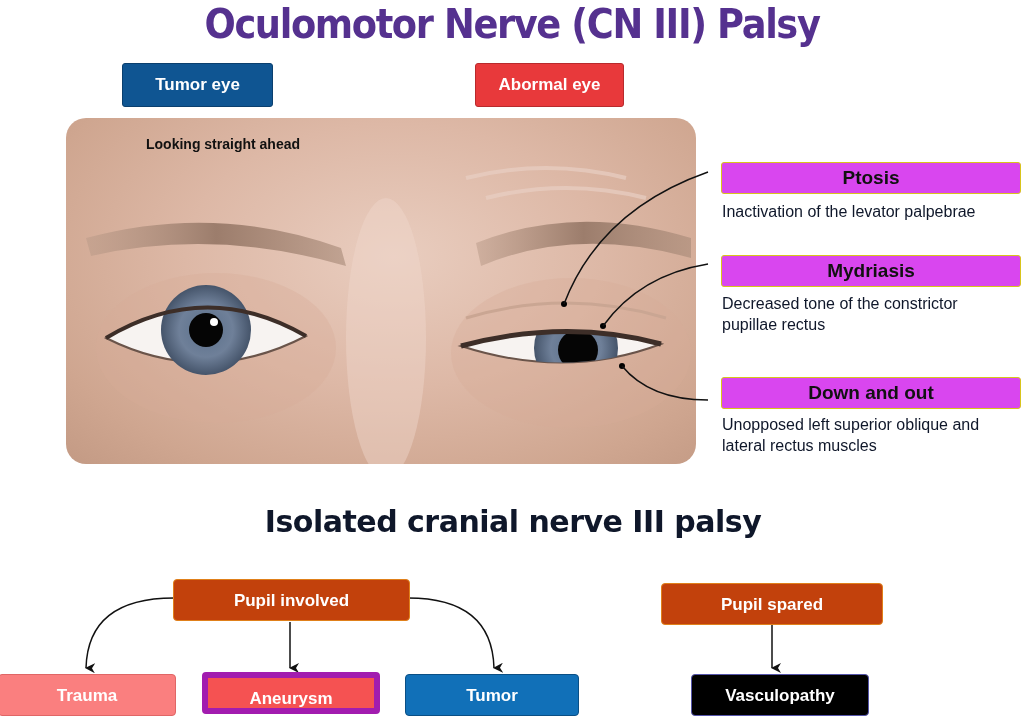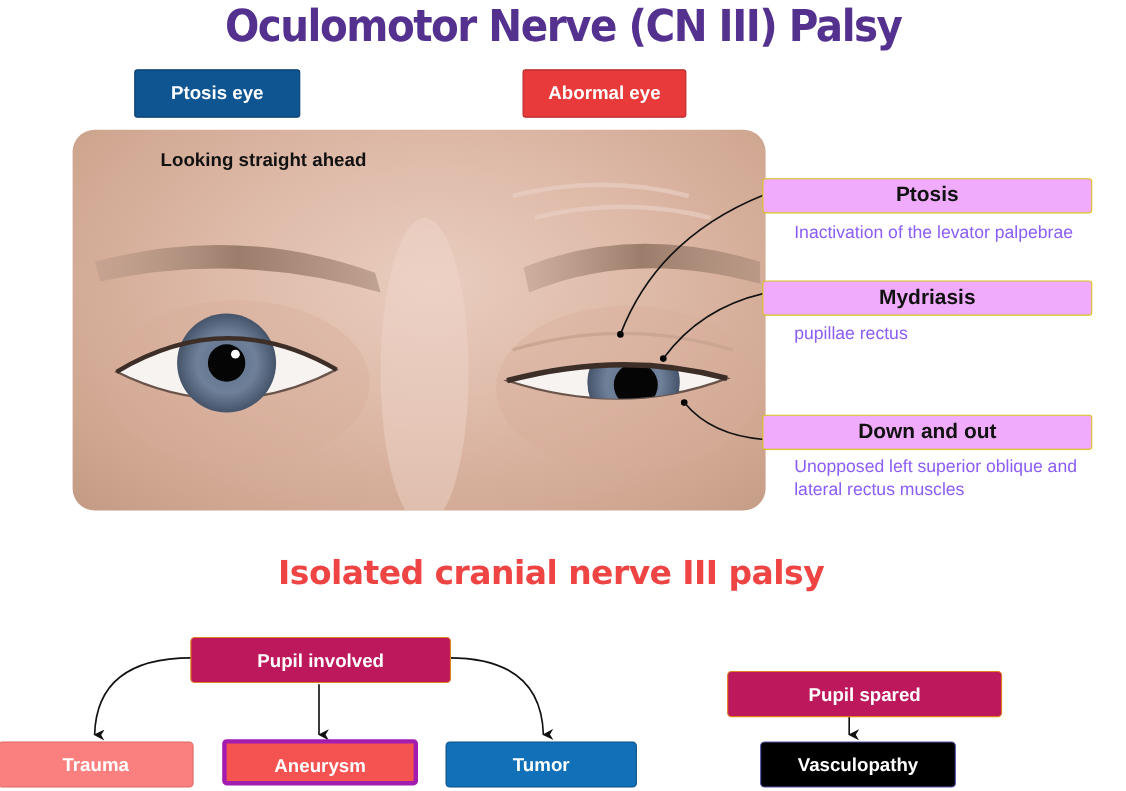--- a/index.html
+++ b/index.html
@@ -16,47 +16,47 @@
   }
   .eye-label {
     height: 42px; line-height: 42px; color: #fff; font-weight: bold; font-size: 17px;
     text-align: center; border-radius: 3px;
   }
   .photo {
     left: 66px; top: 118px; width: 630px; height: 346px; border-radius: 20px; overflow: hidden;
     background: radial-gradient(ellipse at 52% 40%, #e9cdbf 0%, #ddb8a6 45%, #cfa690 80%, #c39a84 100%);
   }
   .photo-caption {
-    left: 80px; top: 18px; font-weight: bold; font-size: 17px; color: #111;
+    left: 80px; top: 18px; font-weight: bold; font-size: 14px; color: #111;
   }
   .callout-box {
-    left: 693px; width: 298px; height: 30px; background: #f0abfc; border: 1px solid #d8c41c;
+    left: 721px; width: 298px; height: 30px; background: #d946ef; border: 1px solid #d8c41c;
     border-radius: 3px; text-align: center; line-height: 30px; font-weight: bold; font-size: 19px; color: #111;
   }
   .callout-desc {
-    left: 722px; width: 302px; font-size: 16px; color: #8b5cf6; line-height: 21px;
+    left: 722px; width: 302px; font-size: 16px; color: #0f172a; line-height: 21px;
   }
   .subtitle {
-    left: 4px; top: 504px; width: 994px; text-align: center;
-    font-family: "DejaVu Sans", sans-serif; font-weight: bold; color: #ef4444;
+    left: 16px; top: 504px; width: 994px; text-align: center;
+    font-family: "DejaVu Sans", sans-serif; font-weight: bold; color: #0f172a;
     font-size: 30px; letter-spacing: -0.5px;
   }
   .node {
     height: 42px; line-height: 42px; text-align: center; color: #fff; font-weight: bold; font-size: 17px;
     border-radius: 4px; box-sizing: border-box;
   }
-  .orange { background: #be185d; border: 1px solid #e0801a; }
+  .orange { background: #c2410c; border: 1px solid #e0801a; }
   svg.overlay { position: absolute; left: 0; top: 0; }
 </style>
 </head>
 <body>
 
 <div class="abs title">Oculomotor Nerve (CN III) Palsy</div>
 
-<div class="abs eye-label" style="left:122px;top:63px;width:149px;background:#0f5592;border:1px solid #0a3f6e;">Ptosis eye</div>
+<div class="abs eye-label" style="left:122px;top:63px;width:149px;background:#0f5592;border:1px solid #0a3f6e;">Tumor eye</div>
 <div class="abs eye-label" style="left:475px;top:63px;width:147px;background:#e8393b;border:1px solid #b82a2c;">Abormal eye</div>
 
 <div class="abs photo">
   <svg width="630" height="346" viewBox="0 0 630 346">
     <defs>
       <radialGradient id="iris" cx="50%" cy="50%" r="50%">
         <stop offset="0%" stop-color="#5a6f8a"></stop>
         <stop offset="60%" stop-color="#6f8099"></stop>
         <stop offset="100%" stop-color="#45546a"></stop>
       </radialGradient>
@@ -109,20 +109,21 @@
   <path d="M622 366 Q650 400 708 400" stroke="#111" stroke-width="1.5" fill="none"></path>
 </svg>
 
 <div class="abs callout-box" style="top:162px;">Ptosis</div>
 <div class="abs callout-desc" style="top:201px;">
   <div>Inactivation of the levator palpebrae</div>
 </div>
 
 <div class="abs callout-box" style="top:255px;">Mydriasis</div>
 <div class="abs callout-desc" style="top:293px;">
+  <div>Decreased tone of the constrictor</div>
   <div>pupillae rectus</div>
 </div>
 
 <div class="abs callout-box" style="top:377px;">Down and out</div>
 <div class="abs callout-desc" style="top:414px;">
   <div>Unopposed left superior oblique and</div>
   <div>lateral rectus muscles</div>
 </div>
 
 <div class="abs subtitle">Isolated cranial nerve III palsy</div>
@@ -133,18 +134,18 @@
       <path d="M0 0 L5 10 L10 0 L5 3 Z" fill="#111"></path>
     </marker>
   </defs>
   <path d="M174 598 Q88 598 86 668" stroke="#111" stroke-width="1.5" fill="none" marker-end="url(#arr)"></path>
   <path d="M290 622 L290 668" stroke="#111" stroke-width="1.5" fill="none" marker-end="url(#arr)"></path>
   <path d="M408 598 Q492 598 494 668" stroke="#111" stroke-width="1.5" fill="none" marker-end="url(#arr)"></path>
   <path d="M772 622 L772 668" stroke="#111" stroke-width="1.5" fill="none" marker-end="url(#arr)"></path>
 </svg>
 
 <div class="abs node orange" style="left:173px;top:579px;width:237px;">Pupil involved</div>
-<div class="abs node orange" style="left:661px;top:610px;width:250px;">Pupil spared</div>
+<div class="abs node orange" style="left:661px;top:583px;width:222px;">Pupil spared</div>
 
 <div class="abs node" style="left:-2px;top:674px;width:178px;background:#fa7f7f;border:1px solid #e06666;">Trauma</div>
-<div class="abs node" style="left:202px;top:672px;width:178px;background:#f55252;border:4px solid #a21caf;">Aneurysm</div>
+<div class="abs node" style="left:202px;top:672px;width:178px;background:#f55252;border:6px solid #a21caf;">Aneurysm</div>
 <div class="abs node" style="left:405px;top:674px;width:174px;background:#1170b8;border:1px solid #0a4f85;">Tumor</div>
 <div class="abs node" style="left:691px;top:674px;width:178px;background:#000000;border:1px solid #5555aa;">Vasculopathy</div>
 
 </body></html>

